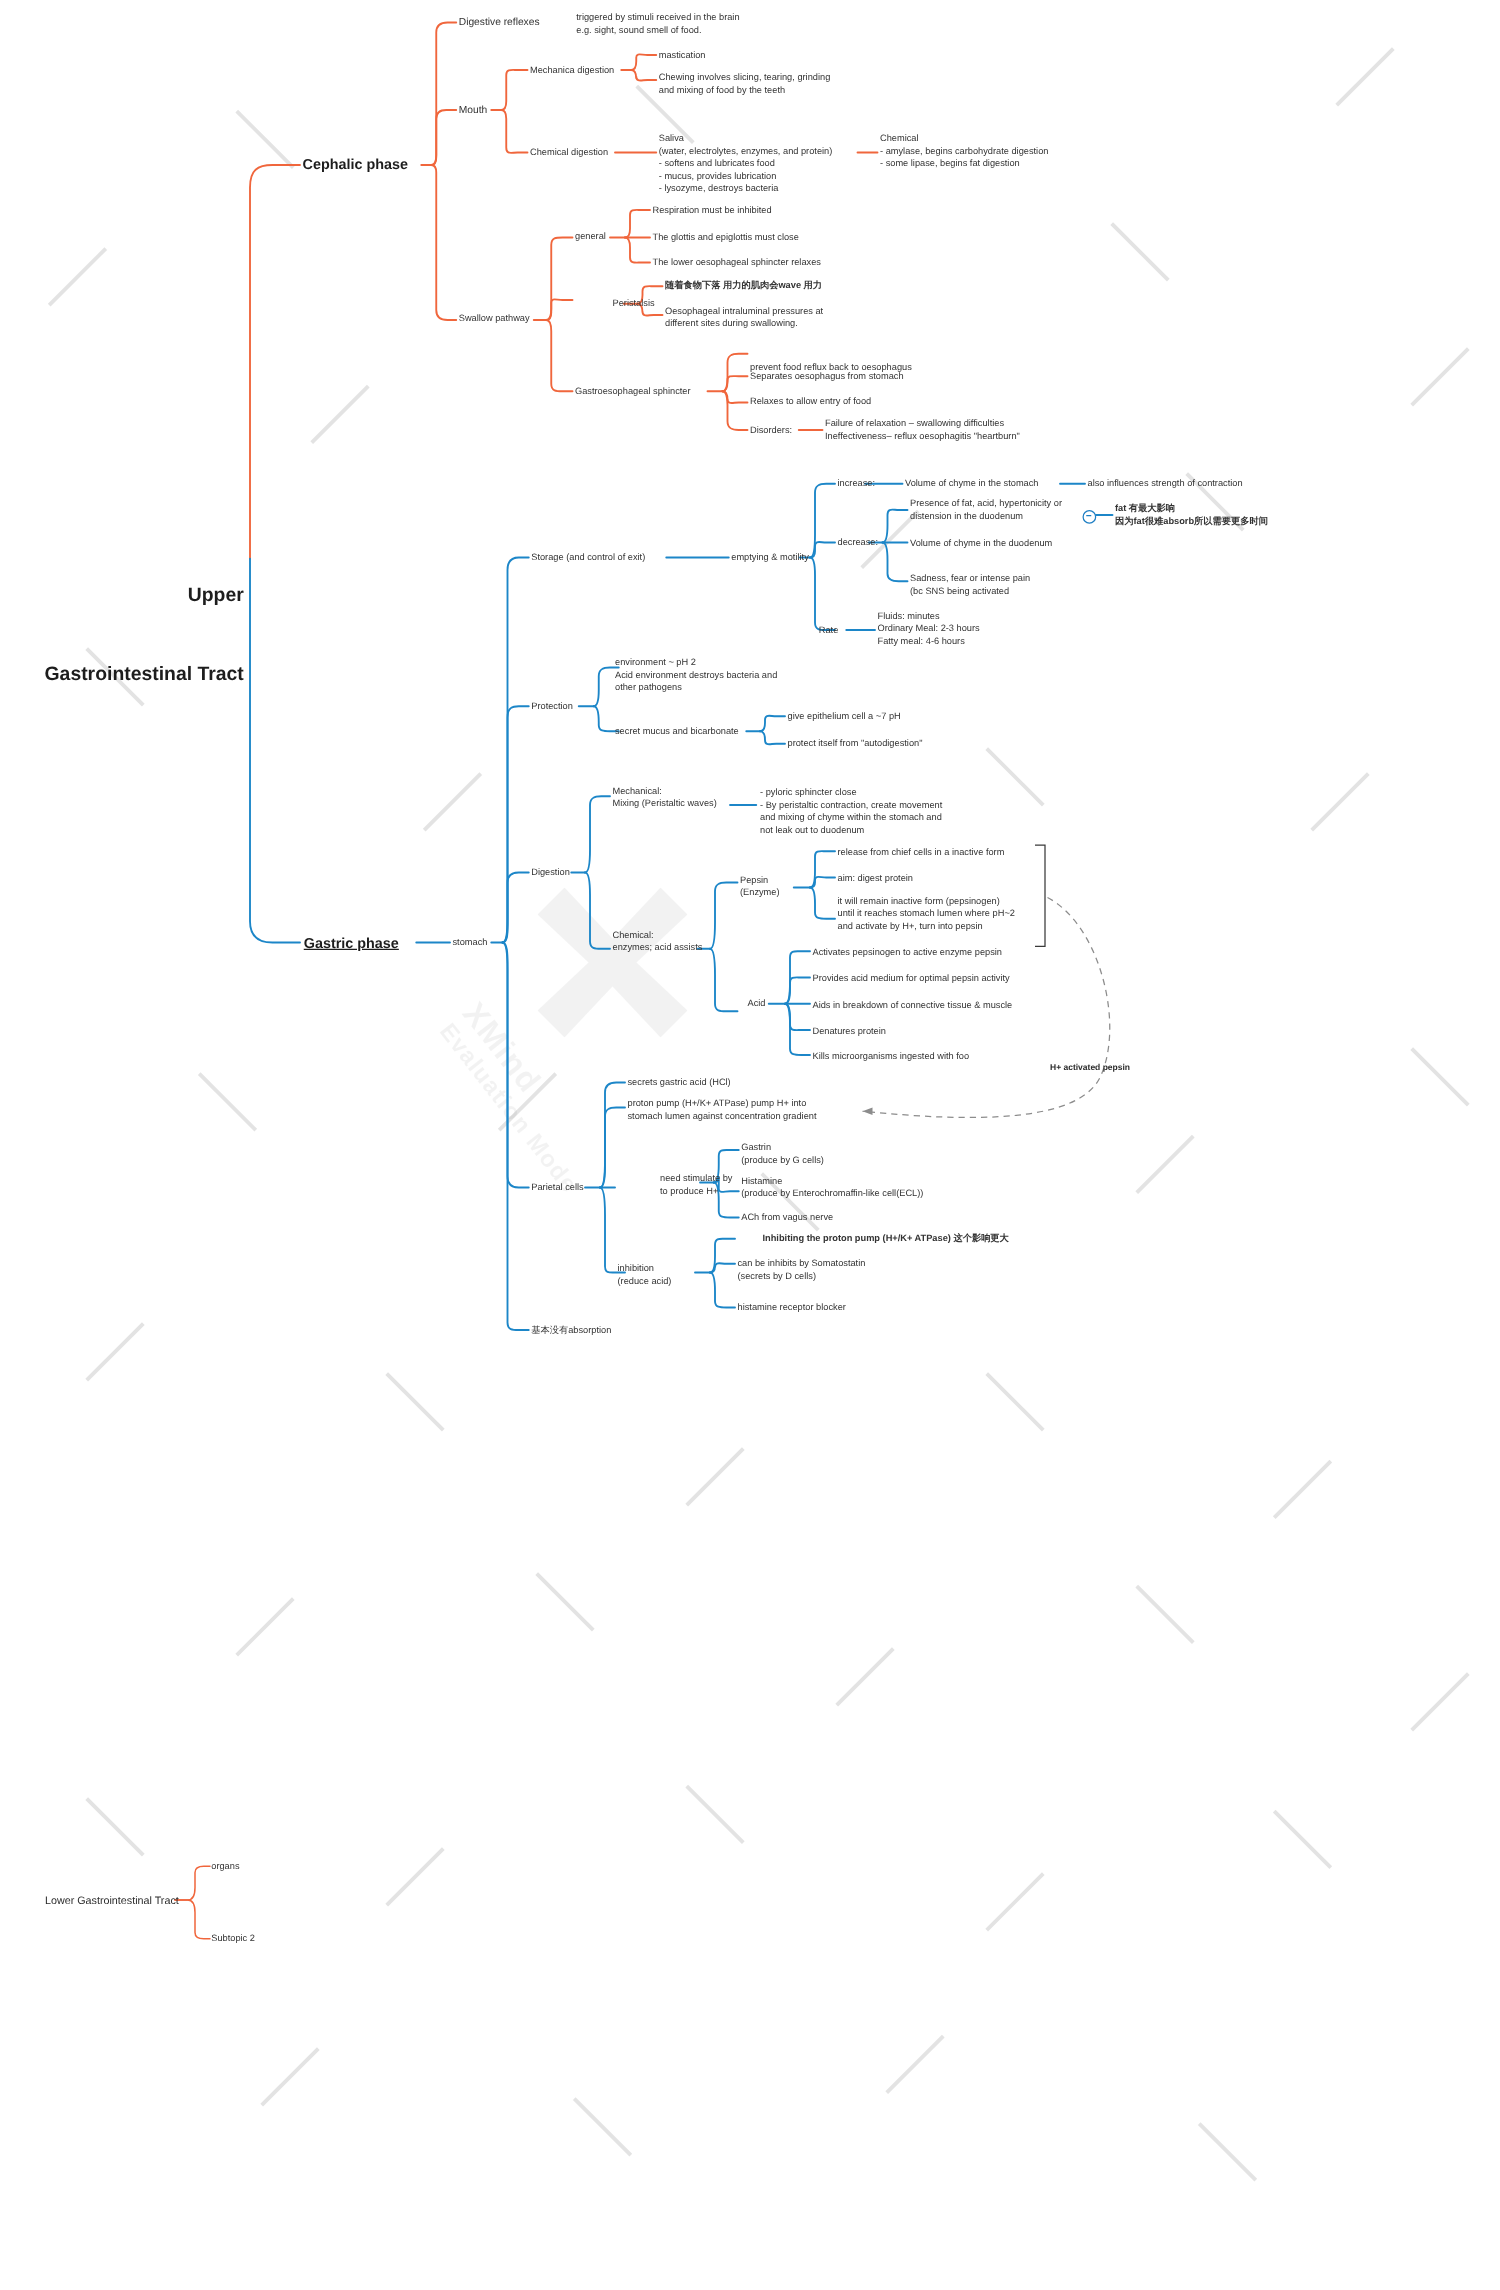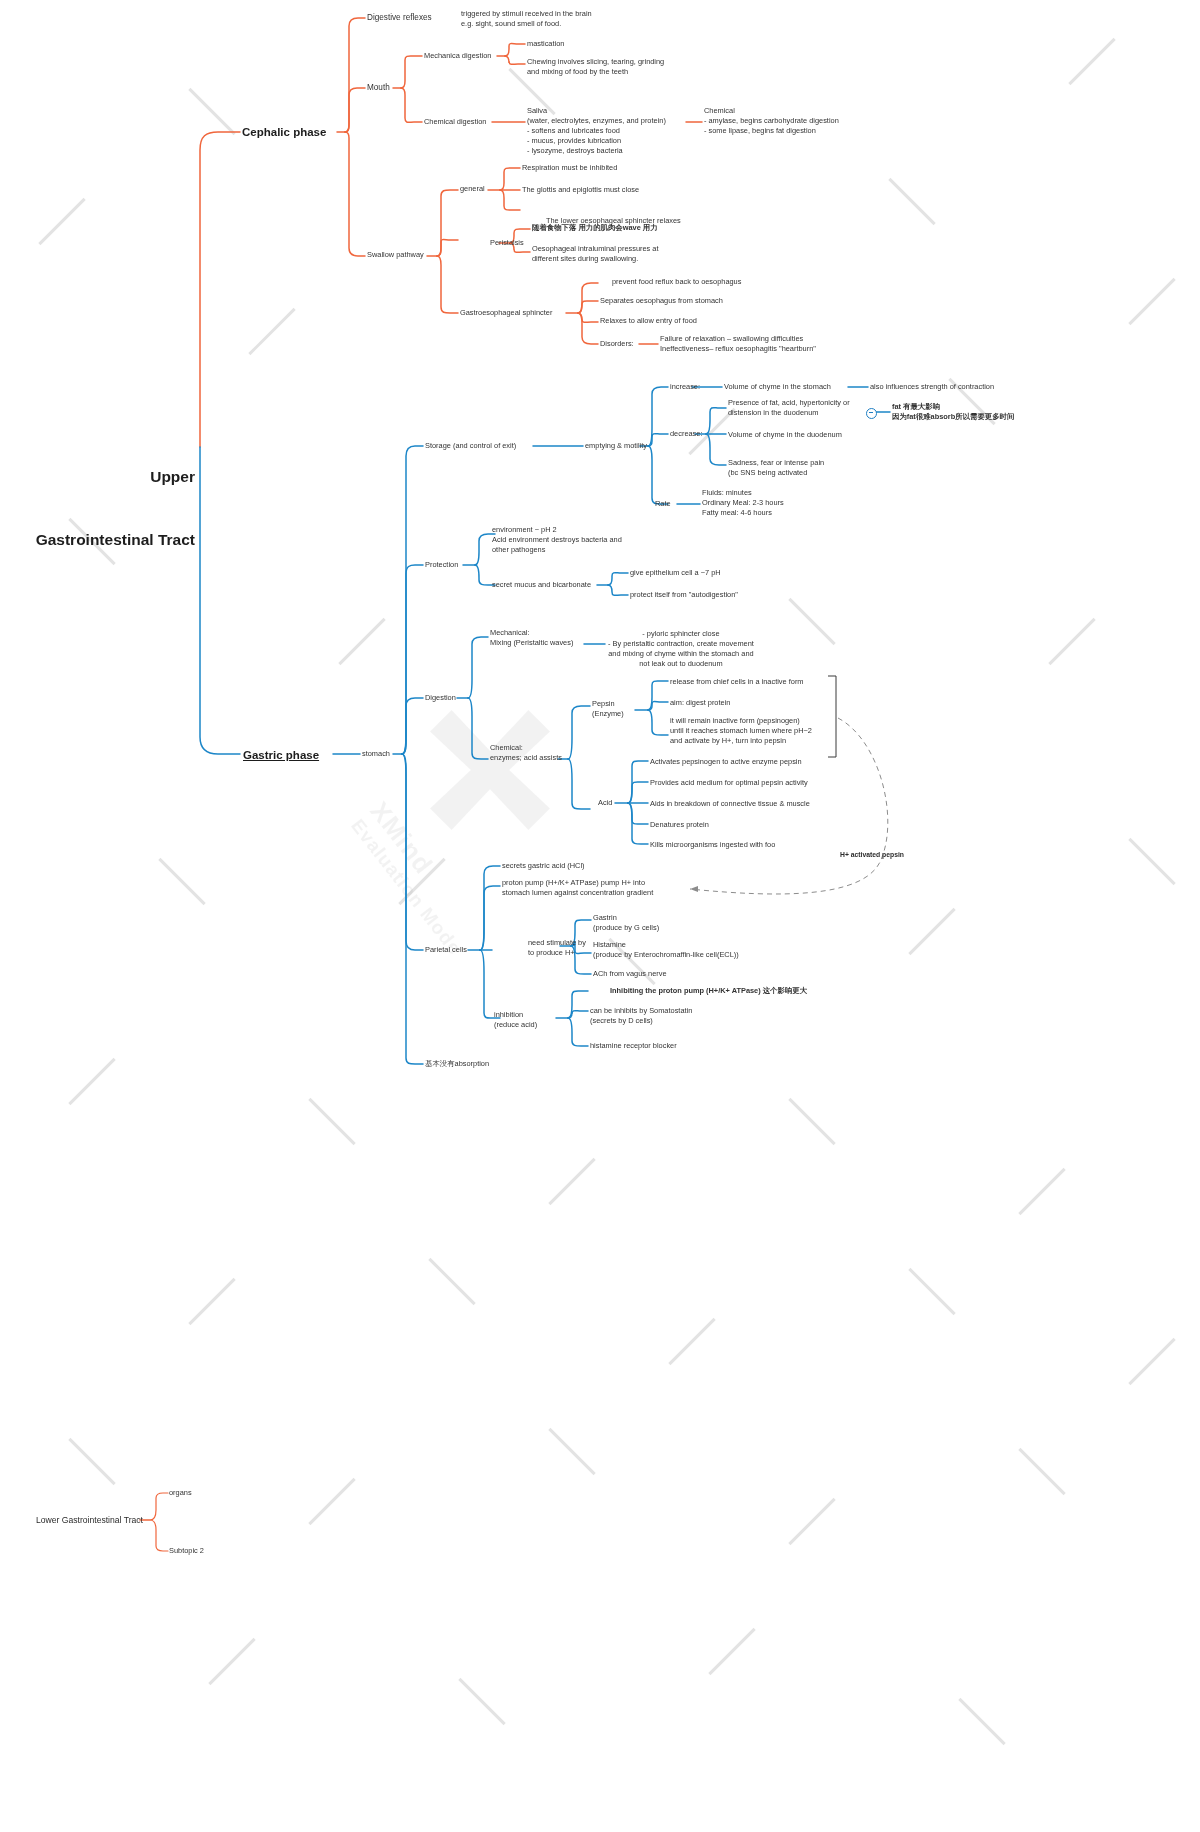--- a/index.html
+++ b/index.html
@@ -270,29 +270,29 @@
 - lysozyme, destroys bacteria</div>
   <div class="node n-l3" style="left:704px;top:106px;">Chemical
 - amylase, begins carbohydrate digestion
 - some lipase, begins fat digestion</div>
 
   <div class="node n-l3" style="left:367px;top:250px;">Swallow pathway</div>
 
   <div class="node n-l3" style="left:460px;top:184px;">general</div>
   <div class="node n-l3" style="left:522px;top:163px;">Respiration must be inhibited</div>
   <div class="node n-l3" style="left:522px;top:185px;">The glottis and epiglottis must close</div>
-  <div class="node n-l3" style="left:522px;top:216px;margin-left:24px;">The lower oesophageal sphincter relaxes</div>
+  <div class="node n-l3" style="left:522px;top:205px;">The lower oesophageal sphincter relaxes</div>
 
   <div class="node n-l3" style="left:460px;top:238px;padding-left:30px;">Peristalsis</div>
   <div class="node n-l3 n-cn" style="left:532px;top:223px;">随着食物下落 用力的肌肉会wave 用力</div>
   <div class="node n-l3" style="left:532px;top:244px;">Oesophageal intraluminal pressures at
 different sites during swallowing.</div>
 
   <div class="node n-l3" style="left:460px;top:308px;">Gastroesophageal sphincter</div>
-  <div class="node n-l3" style="left:600px;top:277px;margin-left:12px;">prevent food reflux back to oesophagus</div>
+  <div class="node n-l3" style="left:600px;top:289px;">prevent food reflux back to oesophagus</div>
   <div class="node n-l3" style="left:600px;top:296px;">Separates oesophagus from stomach</div>
   <div class="node n-l3" style="left:600px;top:316px;">Relaxes to allow entry of food</div>
   <div class="node n-l3" style="left:600px;top:339px;">Disorders:</div>
   <div class="node n-l3" style="left:660px;top:334px;">Failure of relaxation – swallowing difficulties
 Ineffectiveness– reflux oesophagitis "heartburn"</div>
 
   <div class="node n-l1" style="left:243px;top:748px;text-decoration:underline;">Gastric phase</div>
   <div class="node n-l3" style="left:362px;top:749px;">stomach</div>
 
   <div class="node n-l3" style="left:425px;top:441px;">Storage (and control of exit)</div>
@@ -321,21 +321,21 @@
   <div class="node n-l3" style="left:492px;top:525px;">environment ~ pH 2
 Acid environment destroys bacteria and
 other pathogens</div>
   <div class="node n-l3" style="left:492px;top:580px;">secret mucus and bicarbonate</div>
   <div class="node n-l3" style="left:630px;top:568px;">give epithelium cell a ~7 pH</div>
   <div class="node n-l3" style="left:630px;top:590px;">protect itself from "autodigestion"</div>
 
   <div class="node n-l3" style="left:425px;top:693px;">Digestion</div>
   <div class="node n-l3" style="left:490px;top:628px;">Mechanical:
 Mixing (Peristaltic waves)</div>
-  <div class="node n-l3" style="left:608px;top:629px;text-align:center;">- pyloric sphincter close
+  <div class="node n-l3" style="left:608px;top:629px;">- pyloric sphincter close
 - By peristaltic contraction, create movement
 and mixing of chyme within the stomach and
 not leak out to duodenum</div>
 
   <div class="node n-l3" style="left:490px;top:743px;">Chemical:
 enzymes; acid assists</div>
 
   <div class="node n-l3" style="left:592px;top:699px;">Pepsin
 (Enzyme)</div>
   <div class="node n-l3" style="left:670px;top:677px;">release from chief cells in a inactive form</div>

